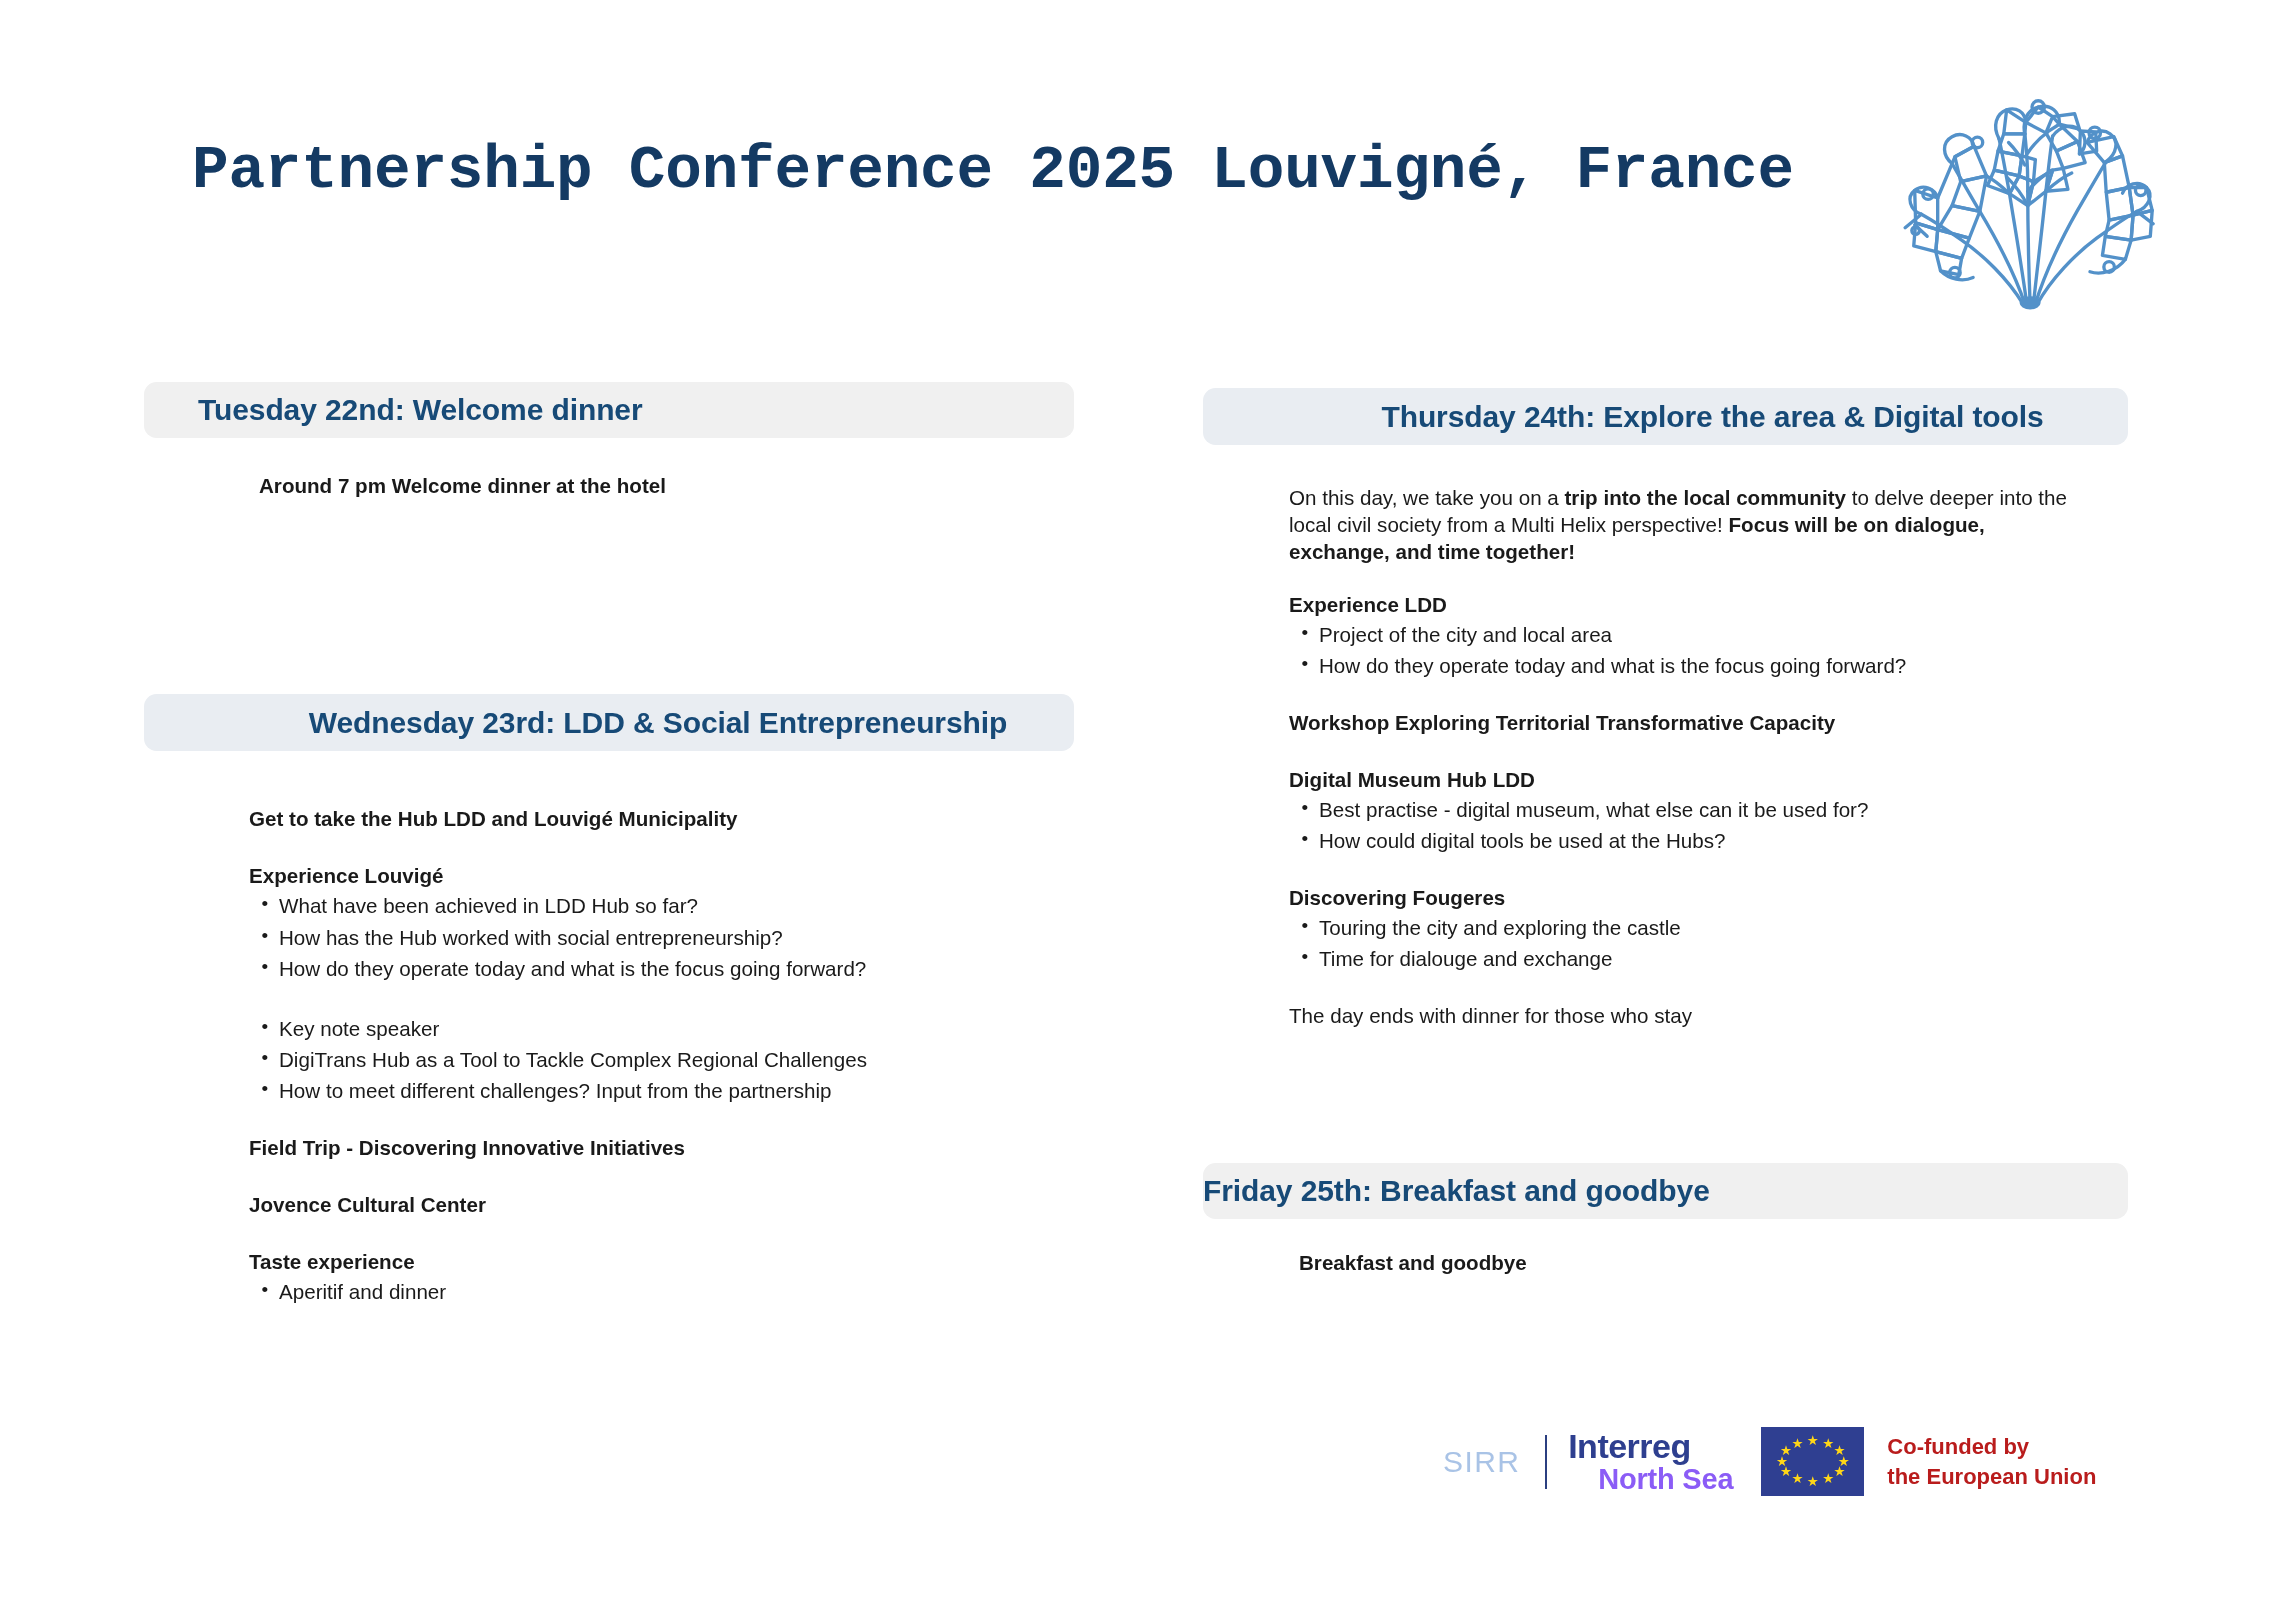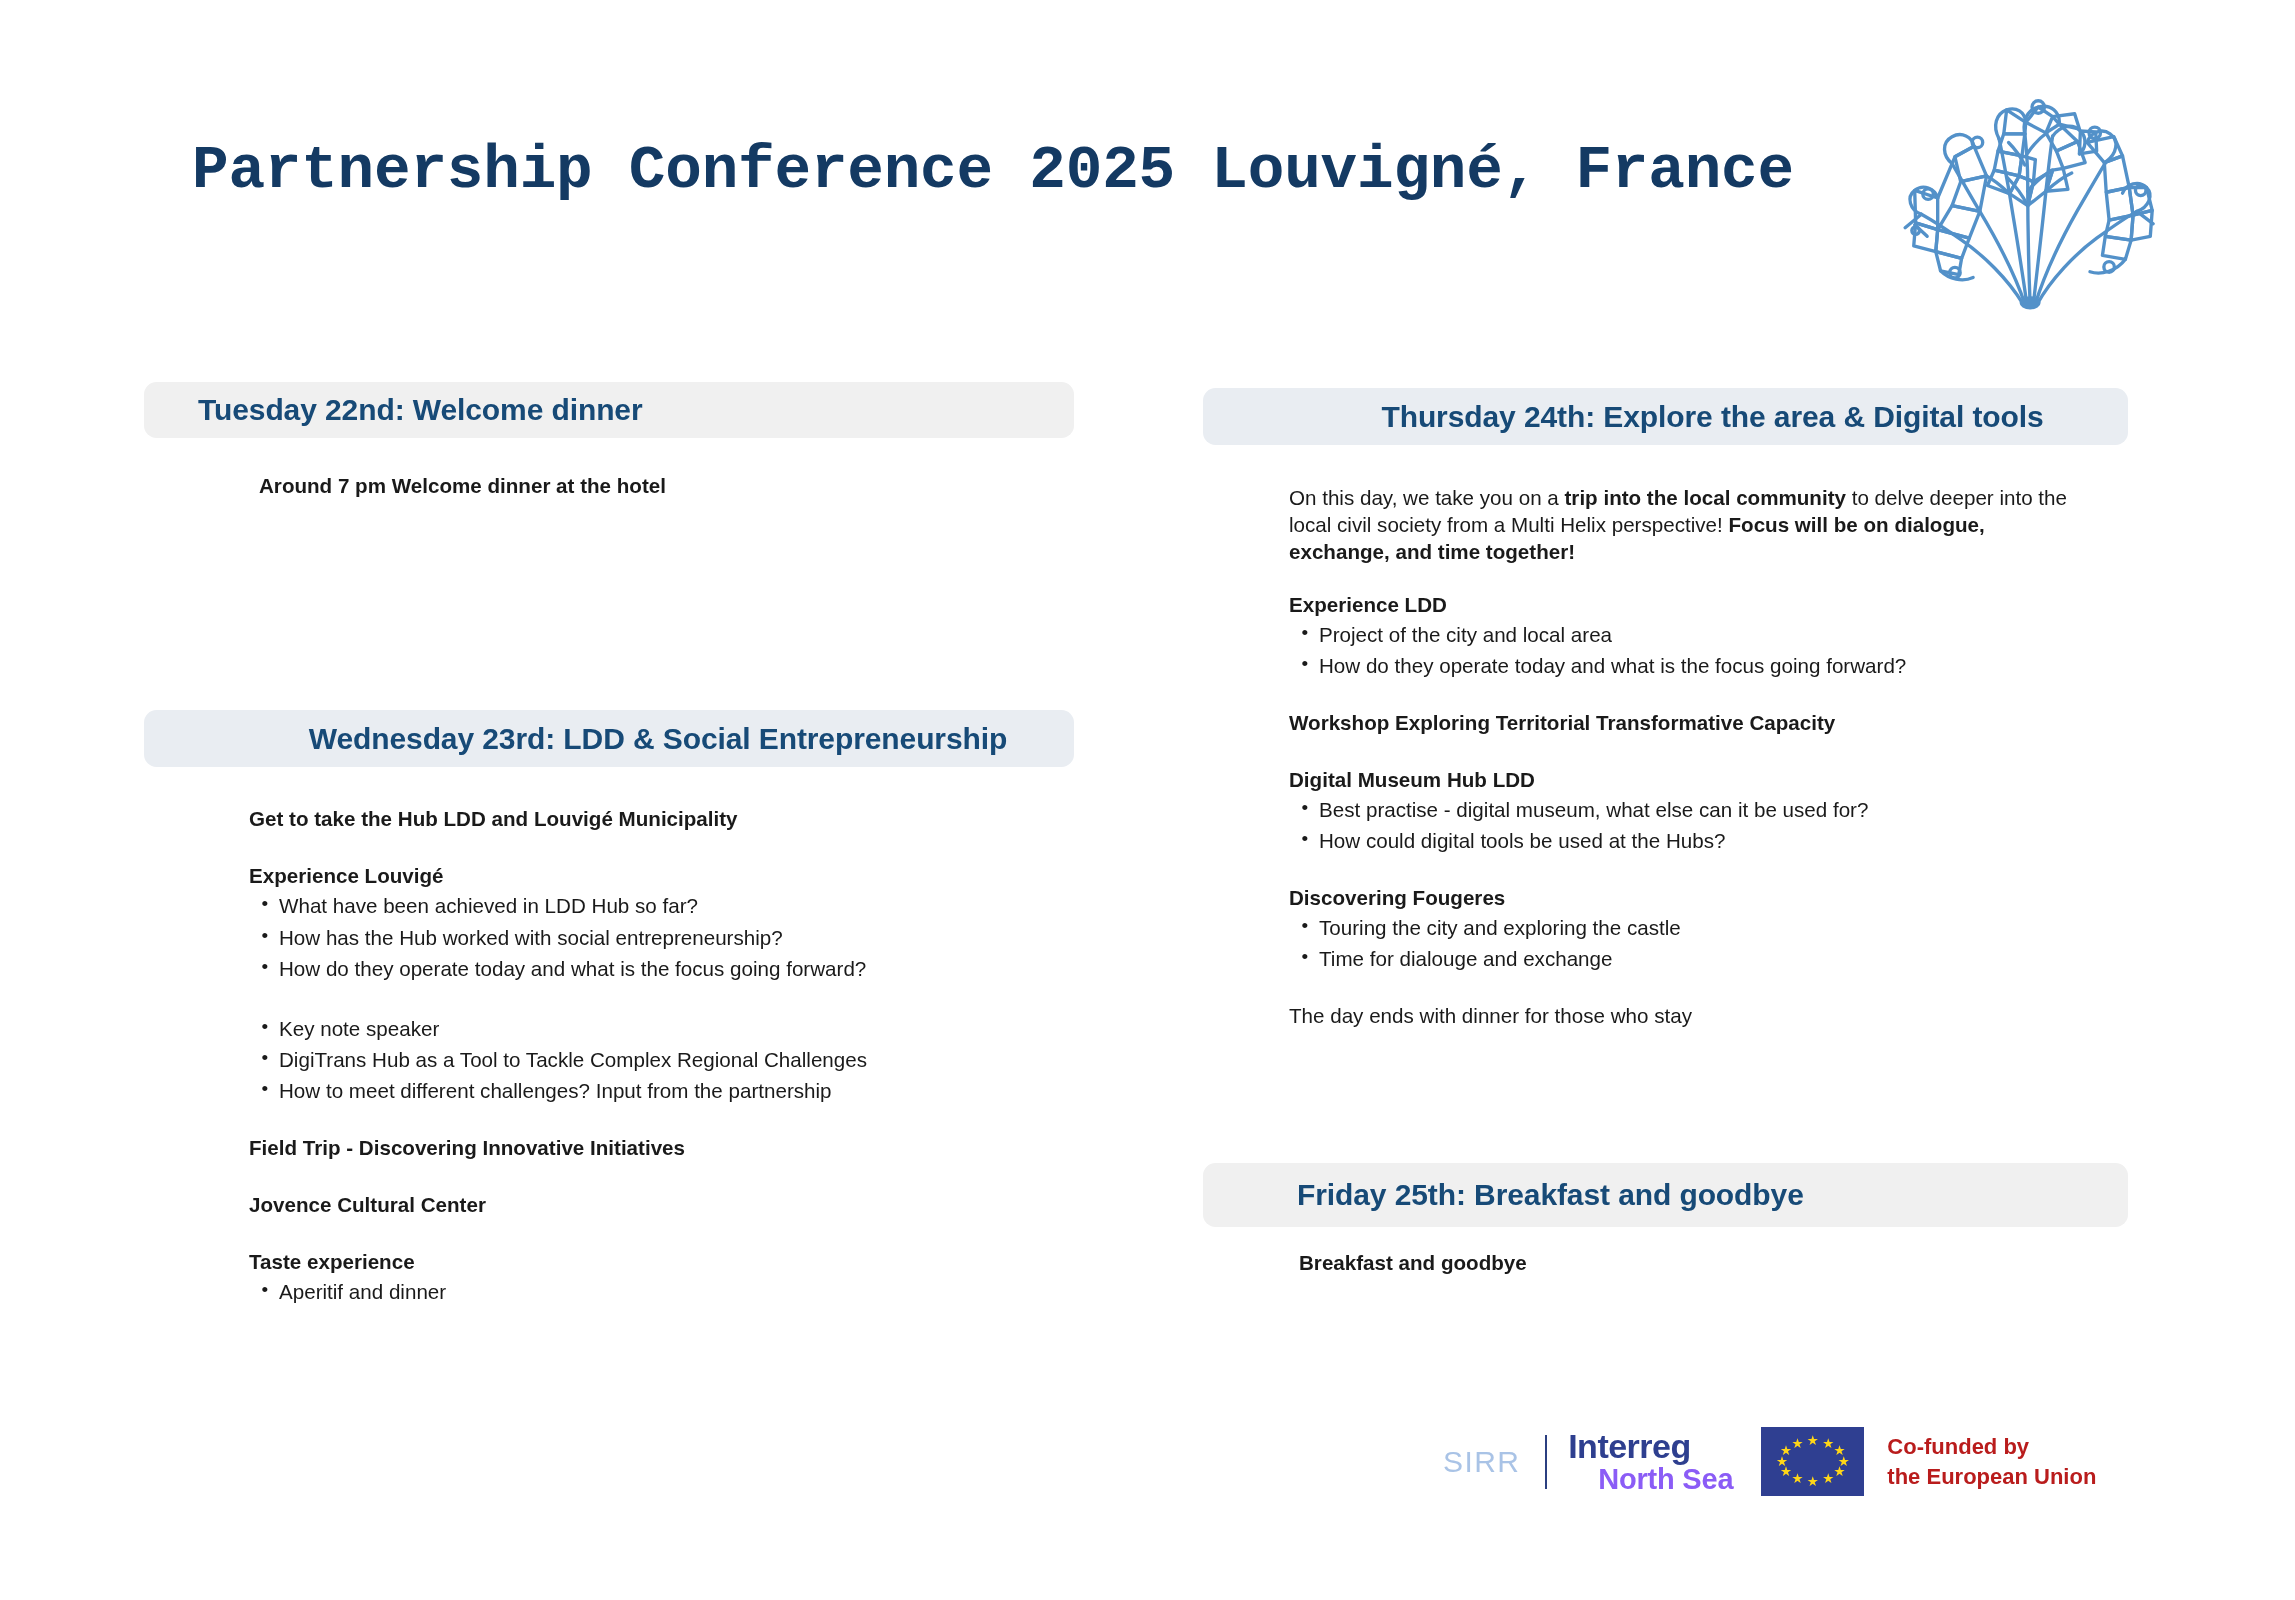--- a/index.html
+++ b/index.html
@@ -276,21 +276,21 @@
 <div class="col-left">
 
   <div class="day-banner neutral" style="left:144px; top:382px; width:930px; height:56px; padding-left:54px;">
     <span class="day-banner-title">Tuesday 22nd: Welcome dinner</span>
   </div>
 
   <div class="day-body" style="left:259px; top:472px; width:824px;">
     <div class="lead">Around 7 pm Welcome dinner at the hotel</div>
   </div>
 
-  <div class="day-banner tinted" style="left:144px; top:710px; width:930px; height:57px; padding-left:98px;">
+  <div class="day-banner tinted" style="left:144px; top:694px; width:930px; height:57px; padding-left:98px;">
     <span class="day-banner-title">Wednesday 23rd: LDD &amp; Social Entrepreneurship</span>
   </div>
 
   <div class="day-body" style="left:249px; top:805px; width:844px;">
 
     <div class="lead">Get to take the Hub LDD and Louvigé Municipality</div>
     <div class="gap-lg"></div>
 
     <div class="heading">Experience Louvigé</div>
     <ul class="bullets">
@@ -355,21 +355,21 @@
     <div class="heading">Discovering Fougeres</div>
     <ul class="bullets">
       <li>Touring the city and exploring the castle</li>
       <li>Time for dialouge and exchange</li>
     </ul>
     <div class="gap-md"></div>
 
     <div class="para">The day ends with dinner for those who stay</div>
   </div>
 
-  <div class="day-banner neutral" style="left:53px; top:1163px; width:925px; height:64px; padding-left:94px;">
+  <div class="day-banner neutral" style="left:53px; top:1163px; width:925px; height:56px; ">
     <span class="day-banner-title">Friday 25th: Breakfast and goodbye</span>
   </div>
 
   <div class="day-body" style="left:149px; top:1249px; width:796px;">
     <div class="lead">Breakfast and goodbye</div>
   </div>
 </div>
 
 <div class="footer-logos">
 

